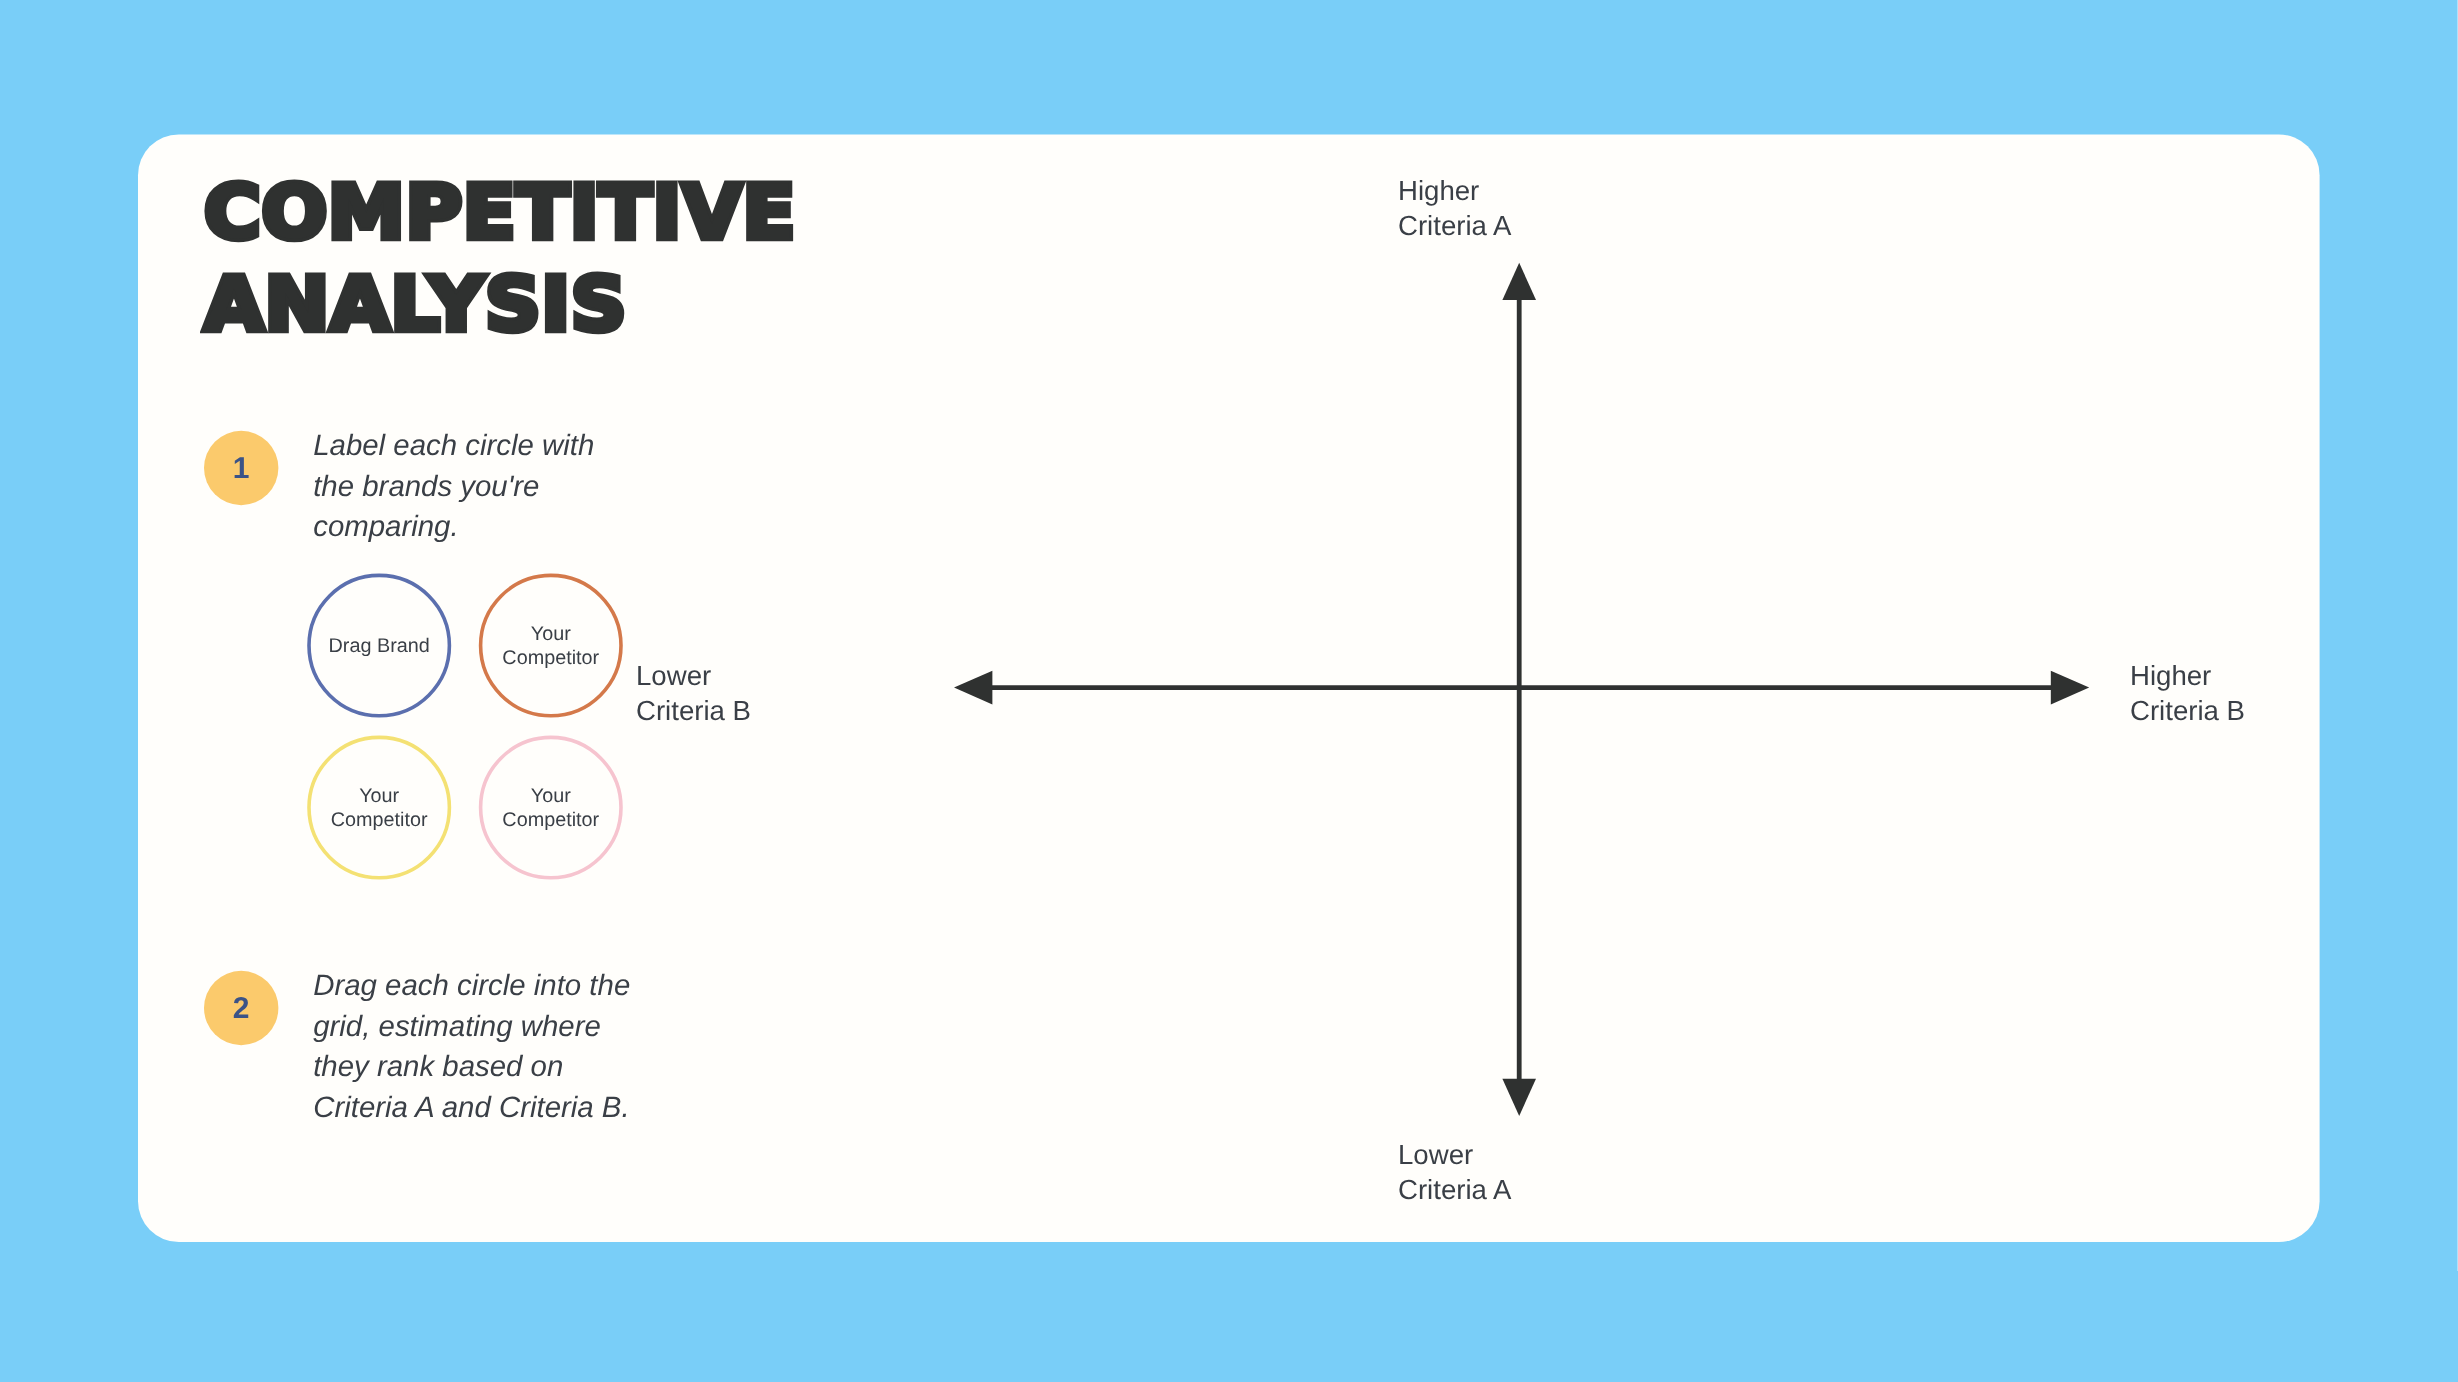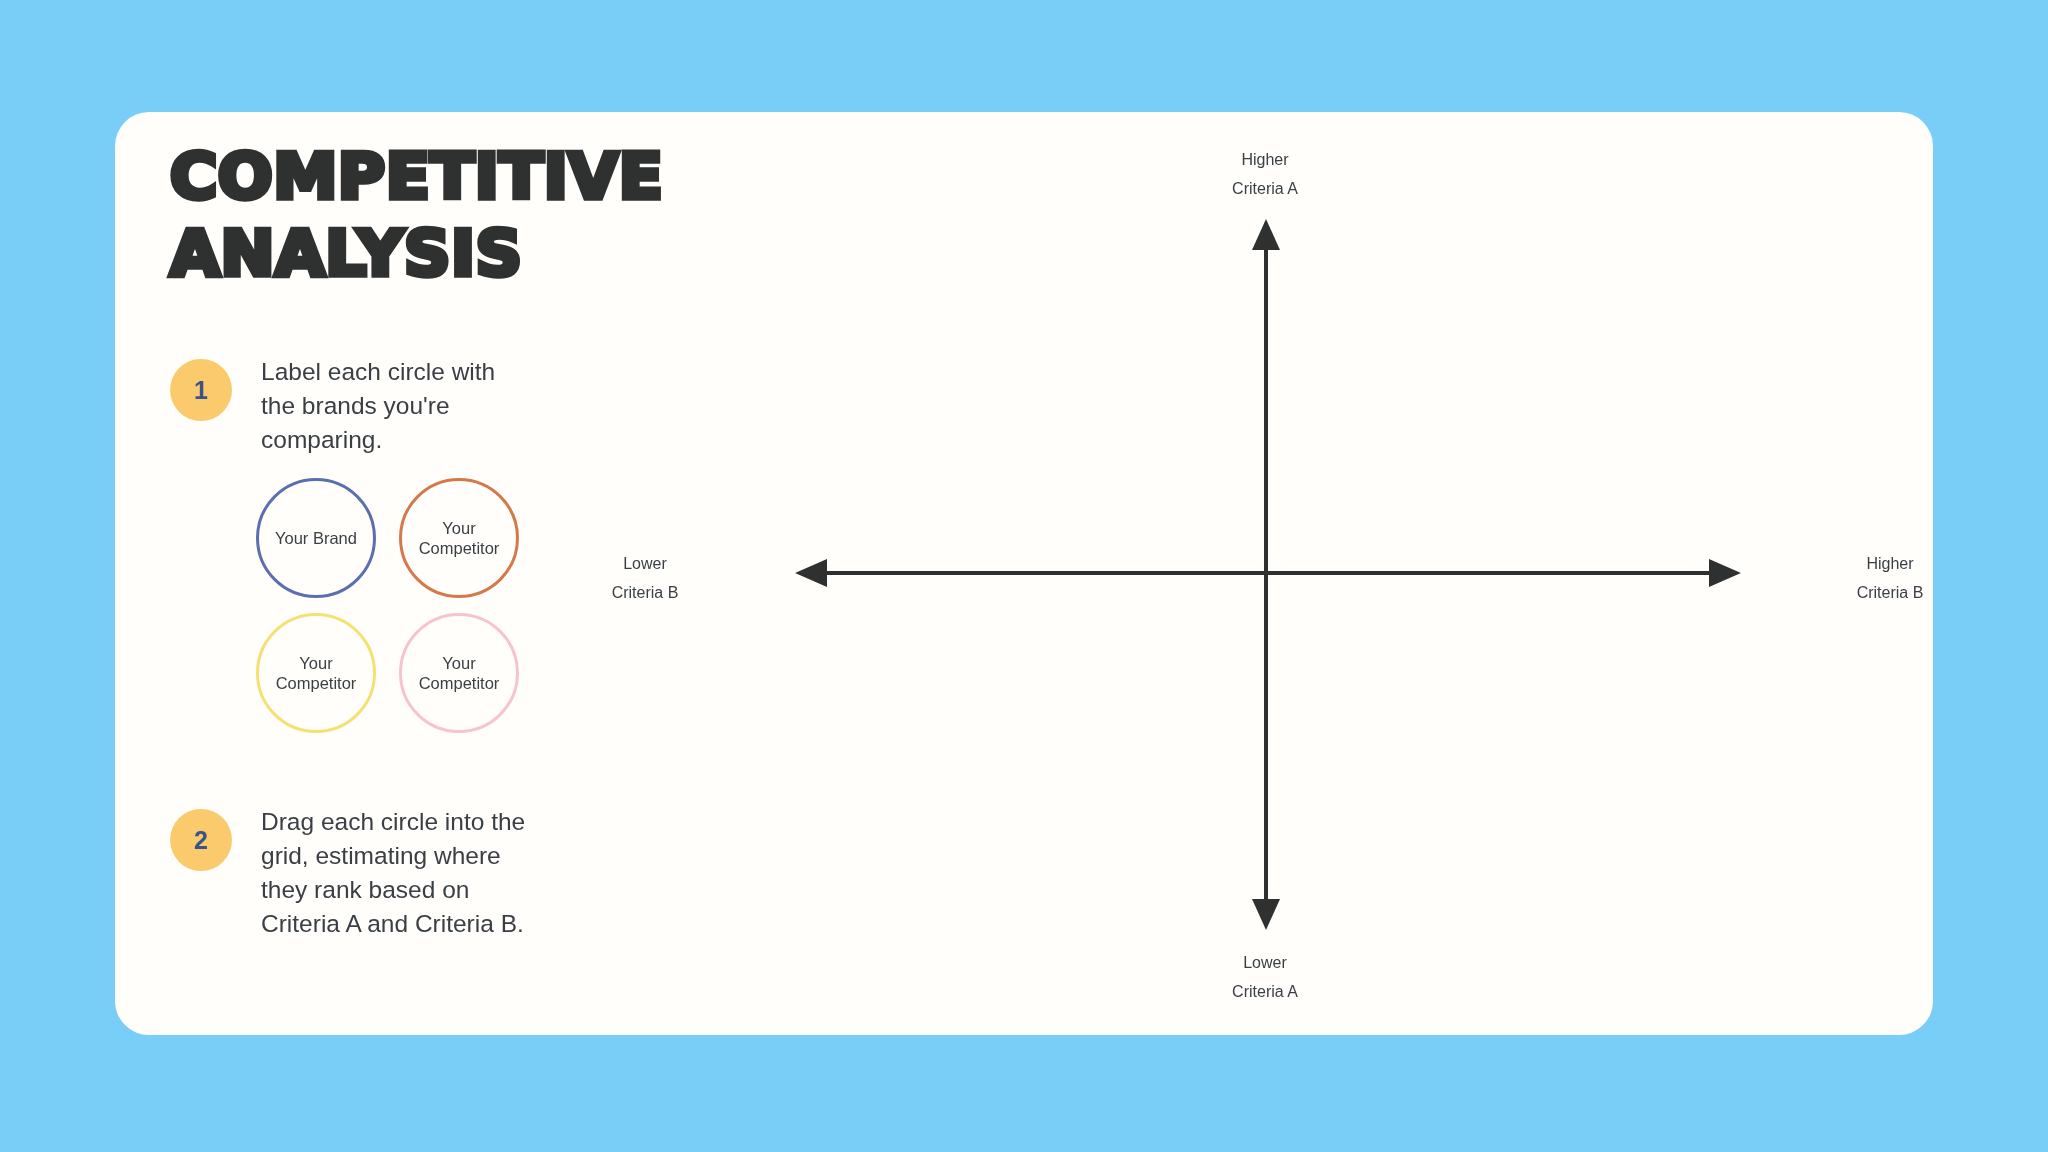--- a/index.html
+++ b/index.html
@@ -78,20 +78,21 @@
     margin-top: 4px;
   }
 
   .step-text {
     margin-left: 29px;
     width: 275px;
     color: #3a3f46;
     font-size: 24.5px;
     line-height: 34px;
     font-weight: 400;
+    font-style: italic;
   }
 
   
   #circles {
     position: absolute;
     left: 256px;
     top: 478px;
     width: 290px;
     height: 260px;
   }
@@ -120,23 +121,22 @@
     position: absolute;
     left: 0; top: 0;
     width: 2048px;
     height: 1152px;
     pointer-events: none;
   }
 
   .axis-label {
     position: absolute;
     color: #3a3f46;
-    font-size: 16px;
+    font-size: 23px;
     line-height: 29px;
-    text-align: center;
     white-space: pre-line;
   }
   #label-top    { left: 1165px; top: 145px;  width: 200px; }
   #label-bottom { left: 1165px; top: 948px;  width: 200px; }
   #label-left   { left: 530px;  top: 549px;  width: 230px; }
   #label-right  { left: 1775px; top: 549px;  width: 230px; }
 </style>
 </head>
 <body>
 
@@ -149,21 +149,21 @@
     <span class="tline">Analysis</span>
   </div>
 
   <div class="step" id="step-1">
     <div class="step-badge">1</div>
     <div class="step-text">Label each circle with the brands you're comparing.</div>
   </div>
 
   <div id="circles">
     <div class="brand-circle" id="circle-0">
-      <span>Your
+      <span>Drag
 Brand</span>
     </div>
     <div class="brand-circle" id="circle-1">
       <span>Your
 Competitor</span>
     </div>
     <div class="brand-circle" id="circle-2">
       <span>Your
 Competitor</span>
     </div>

